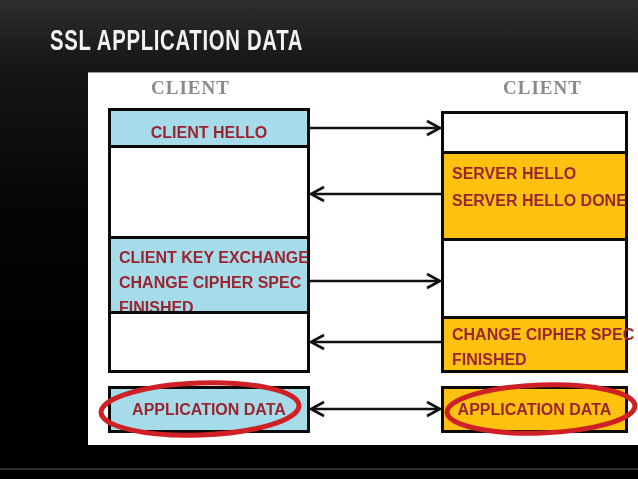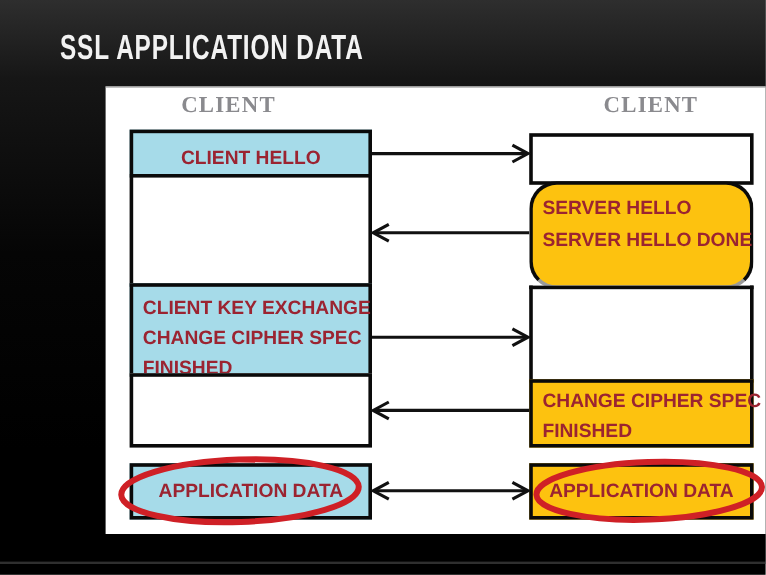--- a/index.html
+++ b/index.html
@@ -72,21 +72,21 @@
       <div>CLIENT KEY EXCHANGE</div>
       <div>CHANGE CIPHER SPEC</div>
       <div>FINISHED</div>
     </div>
     <div class="box client-col" style="top:238px;height:62px;"></div>
     <div class="box client-col blue center-label" style="top:313px;height:47px;">
       <span>APPLICATION DATA</span>
     </div>
 
     <div class="box server-col" style="top:38px;height:43px;"></div>
-    <div class="box server-col orange lines gray-bottom" style="top:78px;height:90px;line-height:27px;border-radius:23px;">
+    <div class="box server-col orange lines gray-bottom" style="top:78px;height:90px;line-height:27px;">
       <div>SERVER HELLO</div>
       <div>SERVER HELLO DONE</div>
     </div>
     <div class="box server-col gray-bottom" style="top:165px;height:81px;"></div>
     <div class="box server-col orange lines" style="top:243px;height:57px;padding-top:3px;">
       <div>CHANGE CIPHER SPEC</div>
       <div>FINISHED</div>
     </div>
     <div class="box server-col orange center-label" style="top:313px;height:47px;">
       <span>APPLICATION DATA</span>

